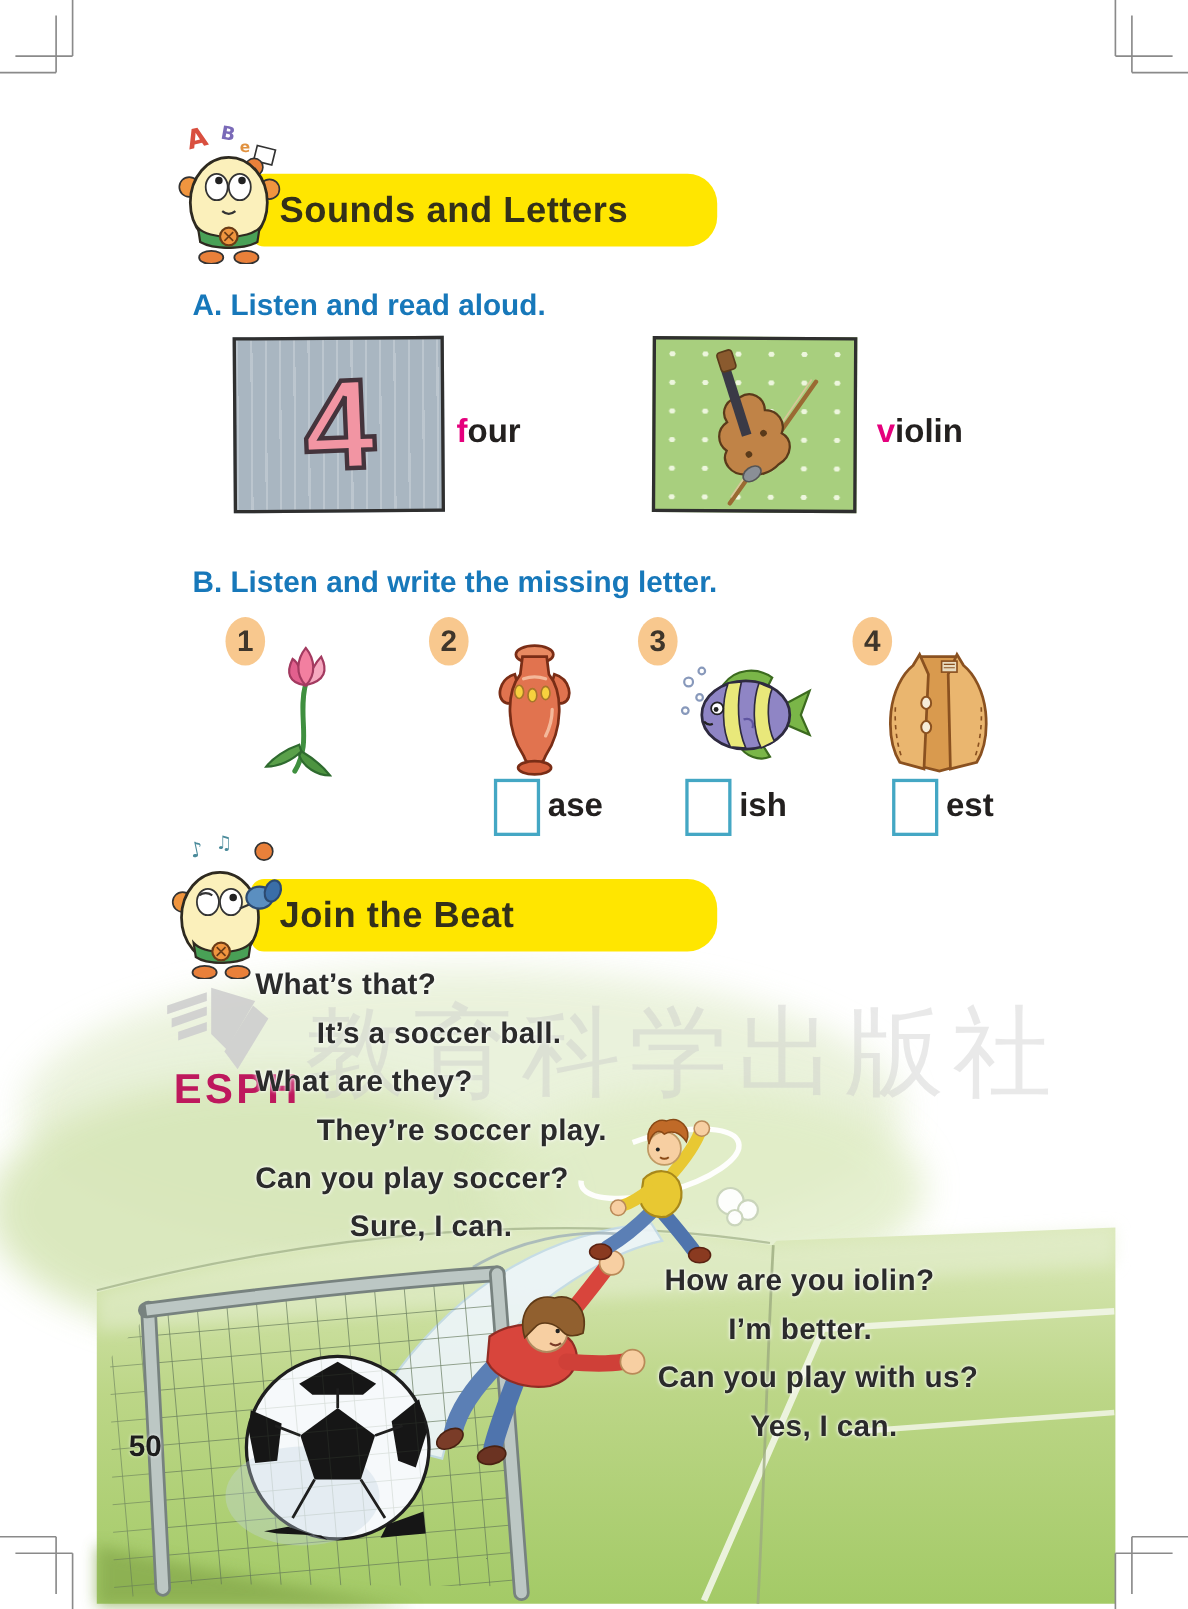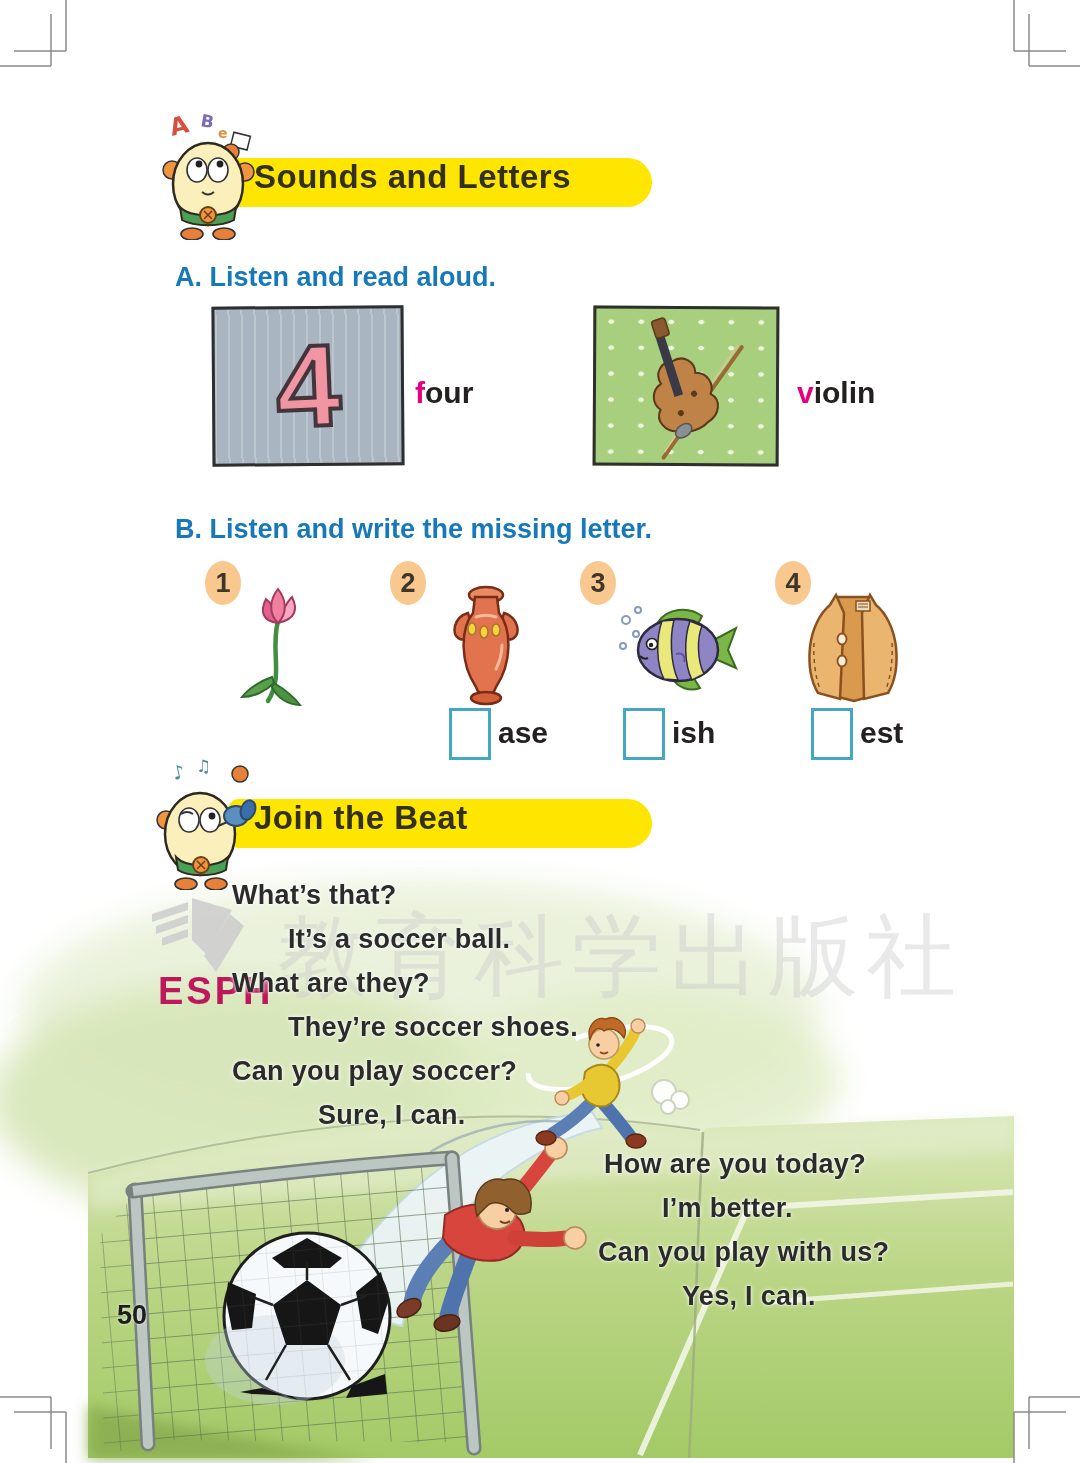--- a/index.html
+++ b/index.html
@@ -4,22 +4,22 @@
 <style>
   html,body{margin:0;padding:0;background:#fff;}
   .page{position:relative;width:1080px;height:1463px;background:#ffffff;overflow:hidden;
         font-family:"Liberation Sans",sans-serif;}
   .crop{position:absolute;z-index:9;}
   .crop.tl{left:0;top:0;}
   .crop.tr{right:0;top:0;transform:scaleX(-1);}
   .crop.bl{left:0;bottom:0;transform:scaleY(-1);}
   .crop.br{right:0;bottom:0;transform:scale(-1,-1);}
 
-  .banner{position:absolute;height:49px;width:424px;background:#ffe600;
-          border-radius:12px 27px 27px 12px;display:flex;
+  .banner{position:absolute;height:66px;width:424px;background:#ffe600;
+          border-radius:12px 27px 27px 12px;display:flex;align-items:center;
           padding-left:26px;box-sizing:border-box;z-index:2;}
   .banner .t{font-size:33px;font-weight:bold;color:#33301a;letter-spacing:.5px;}
   #banner-sounds{left:228px;top:158px;}
   #banner-beat{left:228px;top:799px;}
   .mascot{position:absolute;z-index:4;}
   #mascot1{left:152px;top:108px;}
   #mascot2{left:148px;top:758px;}
 
   .heading{position:absolute;font-size:27px;font-weight:bold;color:#1778ba;z-index:2;}
   #heading-a{left:175px;top:262px;}
@@ -339,25 +339,25 @@
       <circle cx="664" cy="1092" r="12" fill="#ffffff" stroke="#c9d4bb" stroke-width="2" opacity=".95"></circle>
       <circle cx="680" cy="1100" r="9" fill="#ffffff" stroke="#c9d4bb" stroke-width="2" opacity=".95"></circle>
       <circle cx="668" cy="1107" r="7" fill="#ffffff" stroke="#c9d4bb" stroke-width="2" opacity=".95"></circle>
     </g>
   </svg>
 
   <div class="chant" id="chant-left">
     <div class="ln">What’s that?</div>
     <div class="ln indA">It’s a soccer ball.</div>
     <div class="ln">What are they?</div>
-    <div class="ln indA">They’re soccer shoes.</div>
+    <div class="ln indA">They’re soccer play.</div>
     <div class="ln">Can you play soccer?</div>
     <div class="ln indB">Sure, I can.</div>
   </div>
   <div class="chant" id="chant-right">
-    <div class="ln indC">How are you today?</div>
+    <div class="ln indC">How are you iolin?</div>
     <div class="ln indD">I’m better.</div>
     <div class="ln">Can you play with us?</div>
     <div class="ln indE">Yes, I can.</div>
   </div>
 
   <div class="pageno">50</div>
 </div>
 
 </body></html>

